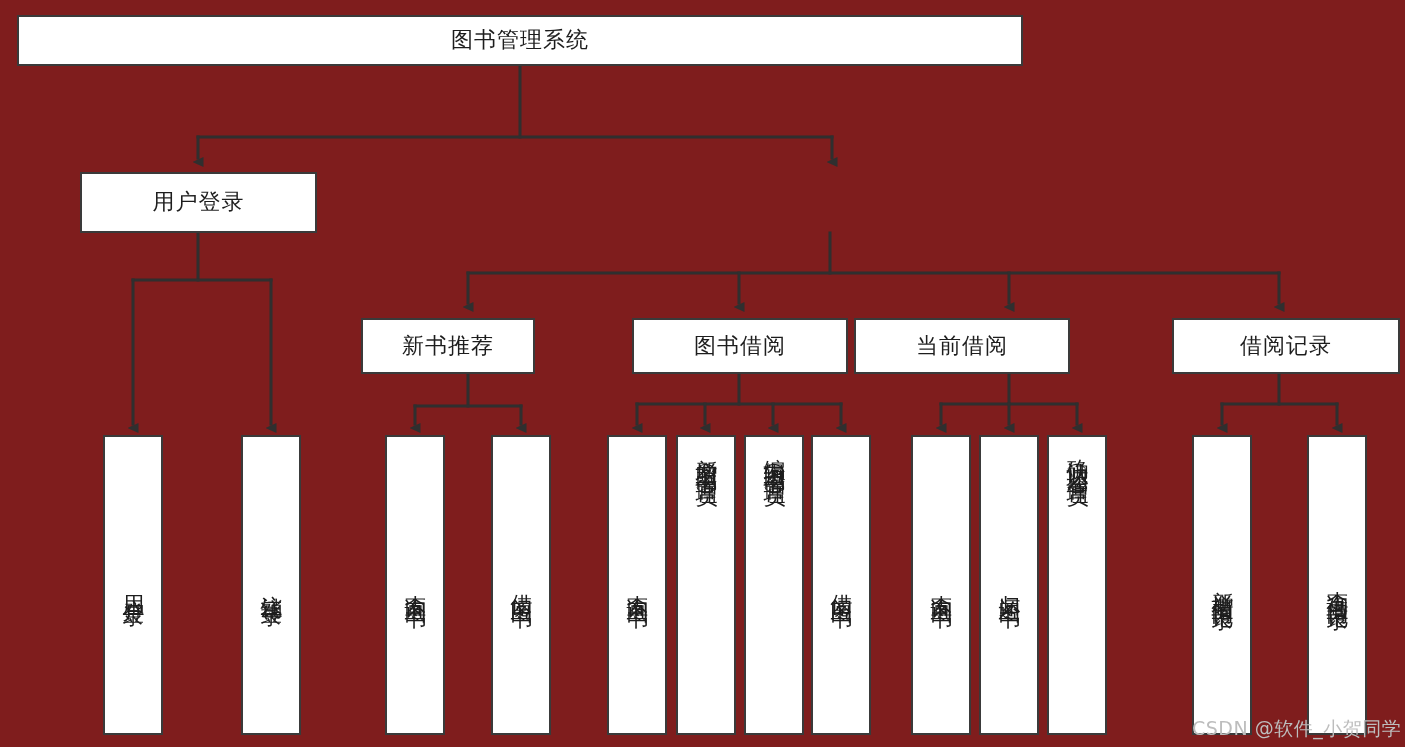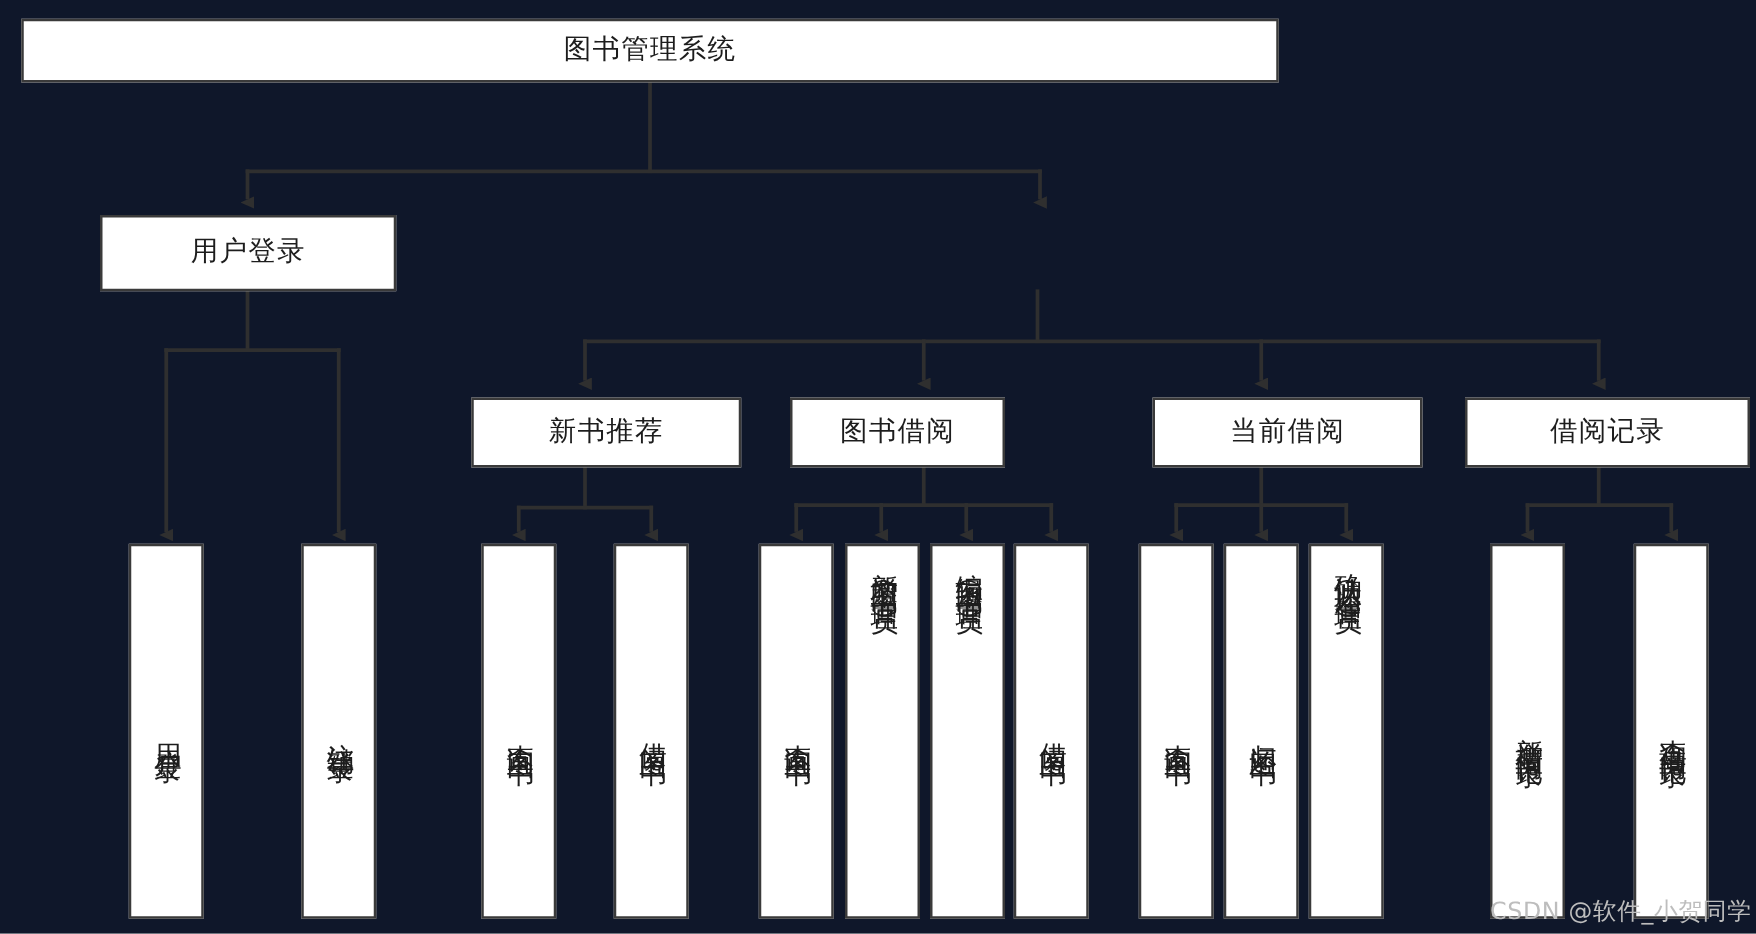--- a/index.html
+++ b/index.html
@@ -8,21 +8,21 @@
     padding: 0;
     background: #ffffff;
   }
   body {
     font-family: "DejaVu Sans", "Liberation Sans", sans-serif;
   }
   #canvas {
     position: relative;
     width: 1405px;
     height: 747px;
-    background: #0f172a;
+    background: #7f1d1d;
     overflow: hidden;
   }
   svg#wires {
     position: absolute;
     left: 0;
     top: 0;
     width: 1405px;
     height: 747px;
     pointer-events: none;
   }
@@ -123,27 +123,27 @@
   </svg>
 
   <div class="node horiz" style="left:17px; top:15px; width:1006px; height:51px;">
     <span>图书管理系统</span>
   </div>
 
   <div class="node horiz" style="left:80px; top:172px; width:237px; height:61px;">
     <span>用户登录</span>
   </div>
 
-  <div class="node horiz" style="left:361px; top:318px; width:216px; height:56px;margin-left:16px;">
+  <div class="node horiz" style="left:361px; top:318px; width:174px; height:56px;">
     <span>新书推荐</span>
   </div>
-  <div class="node horiz" style="left:632px; top:318px; width:172px; height:56px;">
+  <div class="node horiz" style="left:632px; top:318px; width:216px; height:56px;">
     <span>图书借阅</span>
   </div>
-  <div class="node horiz" style="left:922px; top:318px; width:216px; height:56px;">
+  <div class="node horiz" style="left:854px; top:318px; width:216px; height:56px;font-family:Liberation Serif, serif;">
     <span>当前借阅</span>
   </div>
   <div class="node horiz" style="left:1172px; top:318px; width:228px; height:56px;">
     <span>借阅记录</span>
   </div>
 
   <div class="node vert mid" style="left:103px; top:435px; width:60px; height:300px;">
     <span class="vlabel" style="margin-top: 136px;">用户登录</span>
   </div>
   <div class="node vert mid" style="left:241px; top:435px; width:60px; height:300px;">

